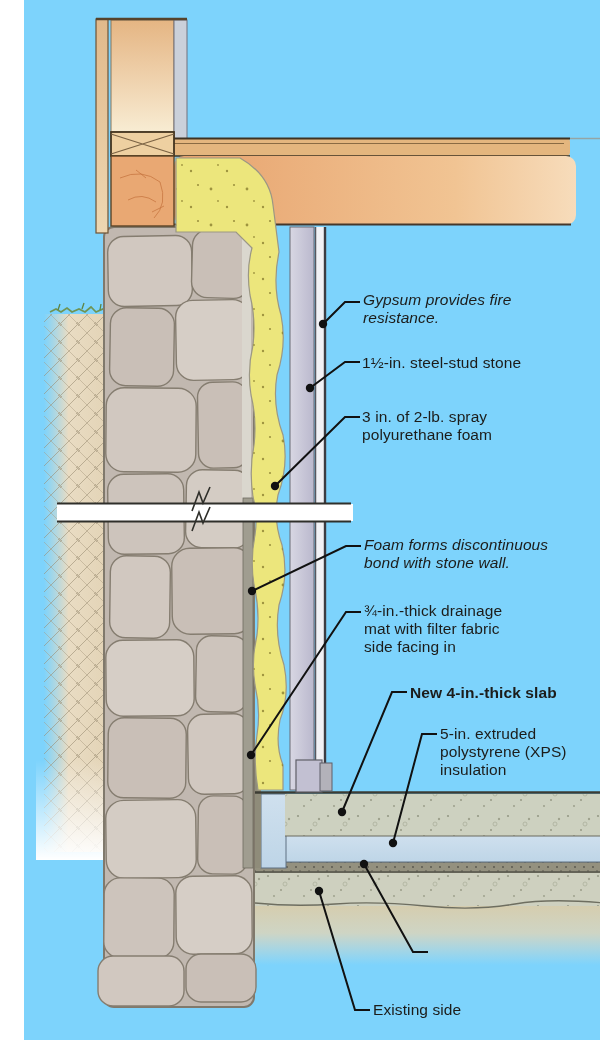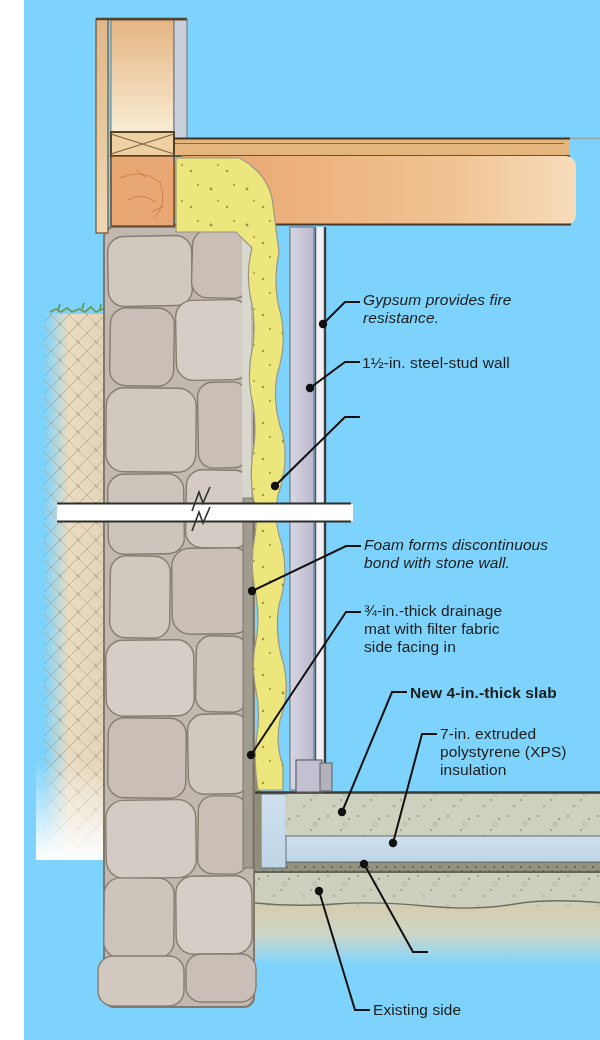--- a/index.html
+++ b/index.html
@@ -197,24 +197,26 @@
     <circle cx="227" cy="755" r="4.2"></circle>
         <circle cx="318" cy="812" r="4.2"></circle>
     <circle cx="369" cy="843" r="4.2"></circle>
         <circle cx="340" cy="864" r="4.2"></circle>
     <circle cx="295" cy="891" r="4.2"></circle>
   </g>
 </svg>
 
 <div class="label italic" style="left:339px;top:291px;">Gypsum provides fire
 resistance.</div>
-<div class="label" style="left:338px;top:354px;">1½-in. steel-stud wall</div>
+<div class="label" style="left:338px;top:354px;">1½-in. steel-stud stone</div>
+<div class="label" style="left:338px;top:408px;">3 in. of 2-lb. spray
+polyurethane foam</div>
 <div class="label" style="left:340px;top:602px;">¾-in.-thick drainage
 mat with filter fabric
 side facing in</div>
 <div class="label italic" style="left:340px;top:536px;">Foam forms discontinuous
 bond with stone wall.</div>
 <div class="label" style="left:386px;top:684px;font-weight:bold;">New 4-in.-thick slab</div>
-<div class="label" style="left:416px;top:725px;">7-in. extruded
+<div class="label" style="left:416px;top:725px;">5-in. extruded
 polystyrene (XPS)
 insulation</div>
 <div class="label" style="left:349px;top:1001px;">Existing side</div>
 </div>
 
 </body></html>

